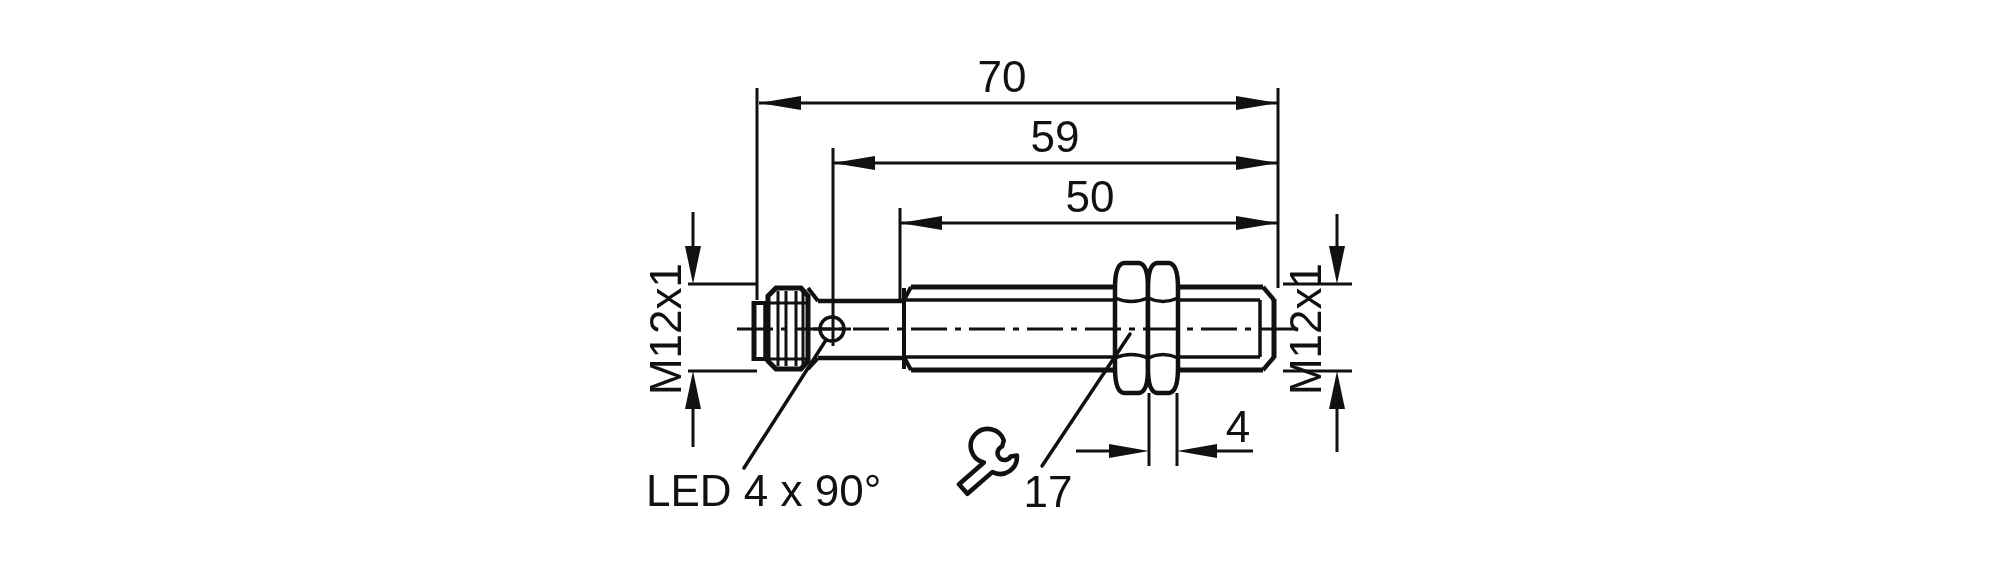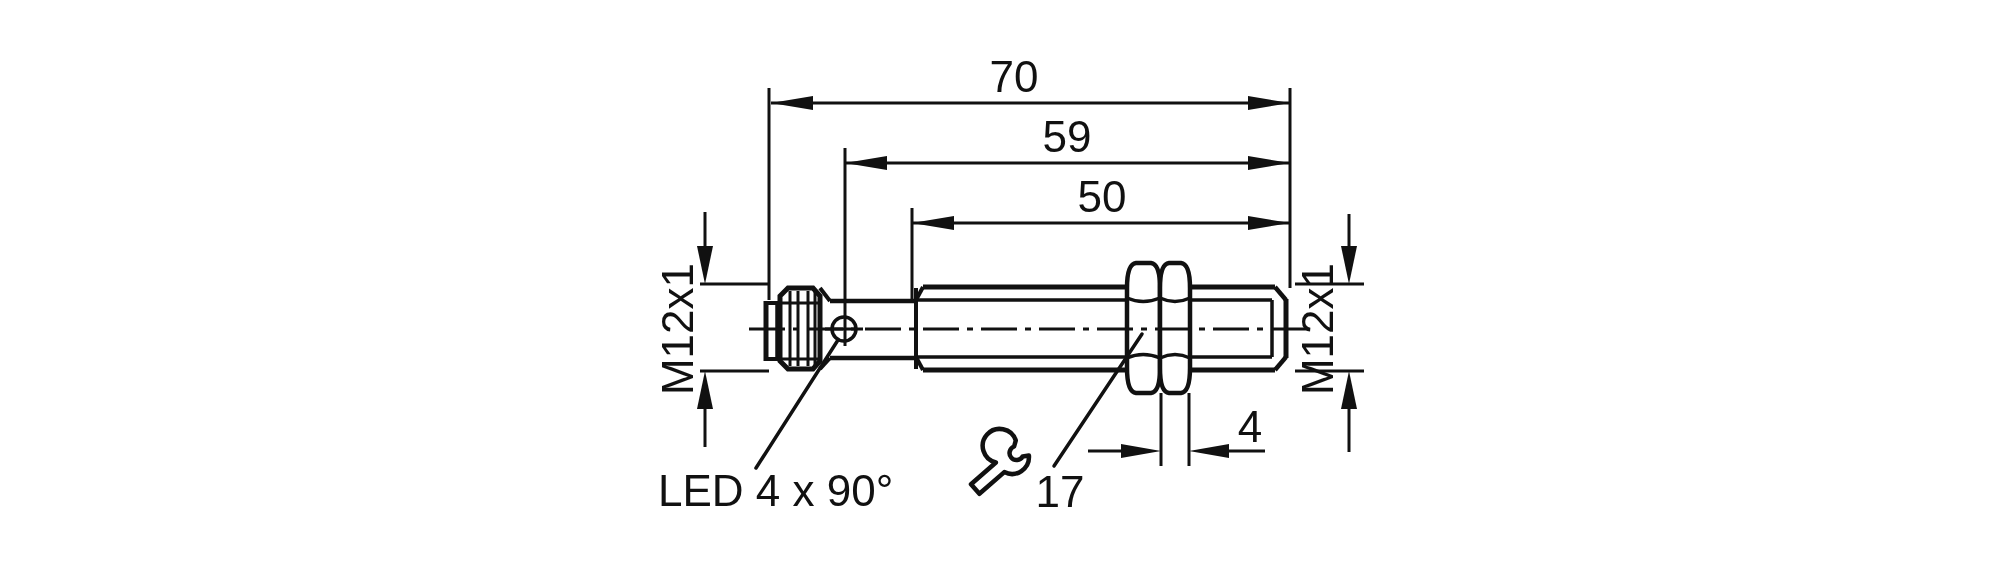--- a/index.html
+++ b/index.html
@@ -7,21 +7,20 @@
     padding: 0;
     background: #ffffff;
   }
   .stage {
     position: relative;
     width: 1684px;
     height: 564px;
     background: #ffffff;
     overflow: hidden;
     font-family: "Liberation Sans", sans-serif;
-    margin-left: 12px;
   }
   svg { display: block; }
   text {
     font-family: "Liberation Sans", sans-serif;
     font-size: 44px;
     fill: #111111;
   }
   .body-line   { stroke: #111111; fill: none; }
   .dim-line    { stroke: #111111; stroke-width: 3; fill: none; }
   .arrow       { fill: #111111; stroke: none; }

